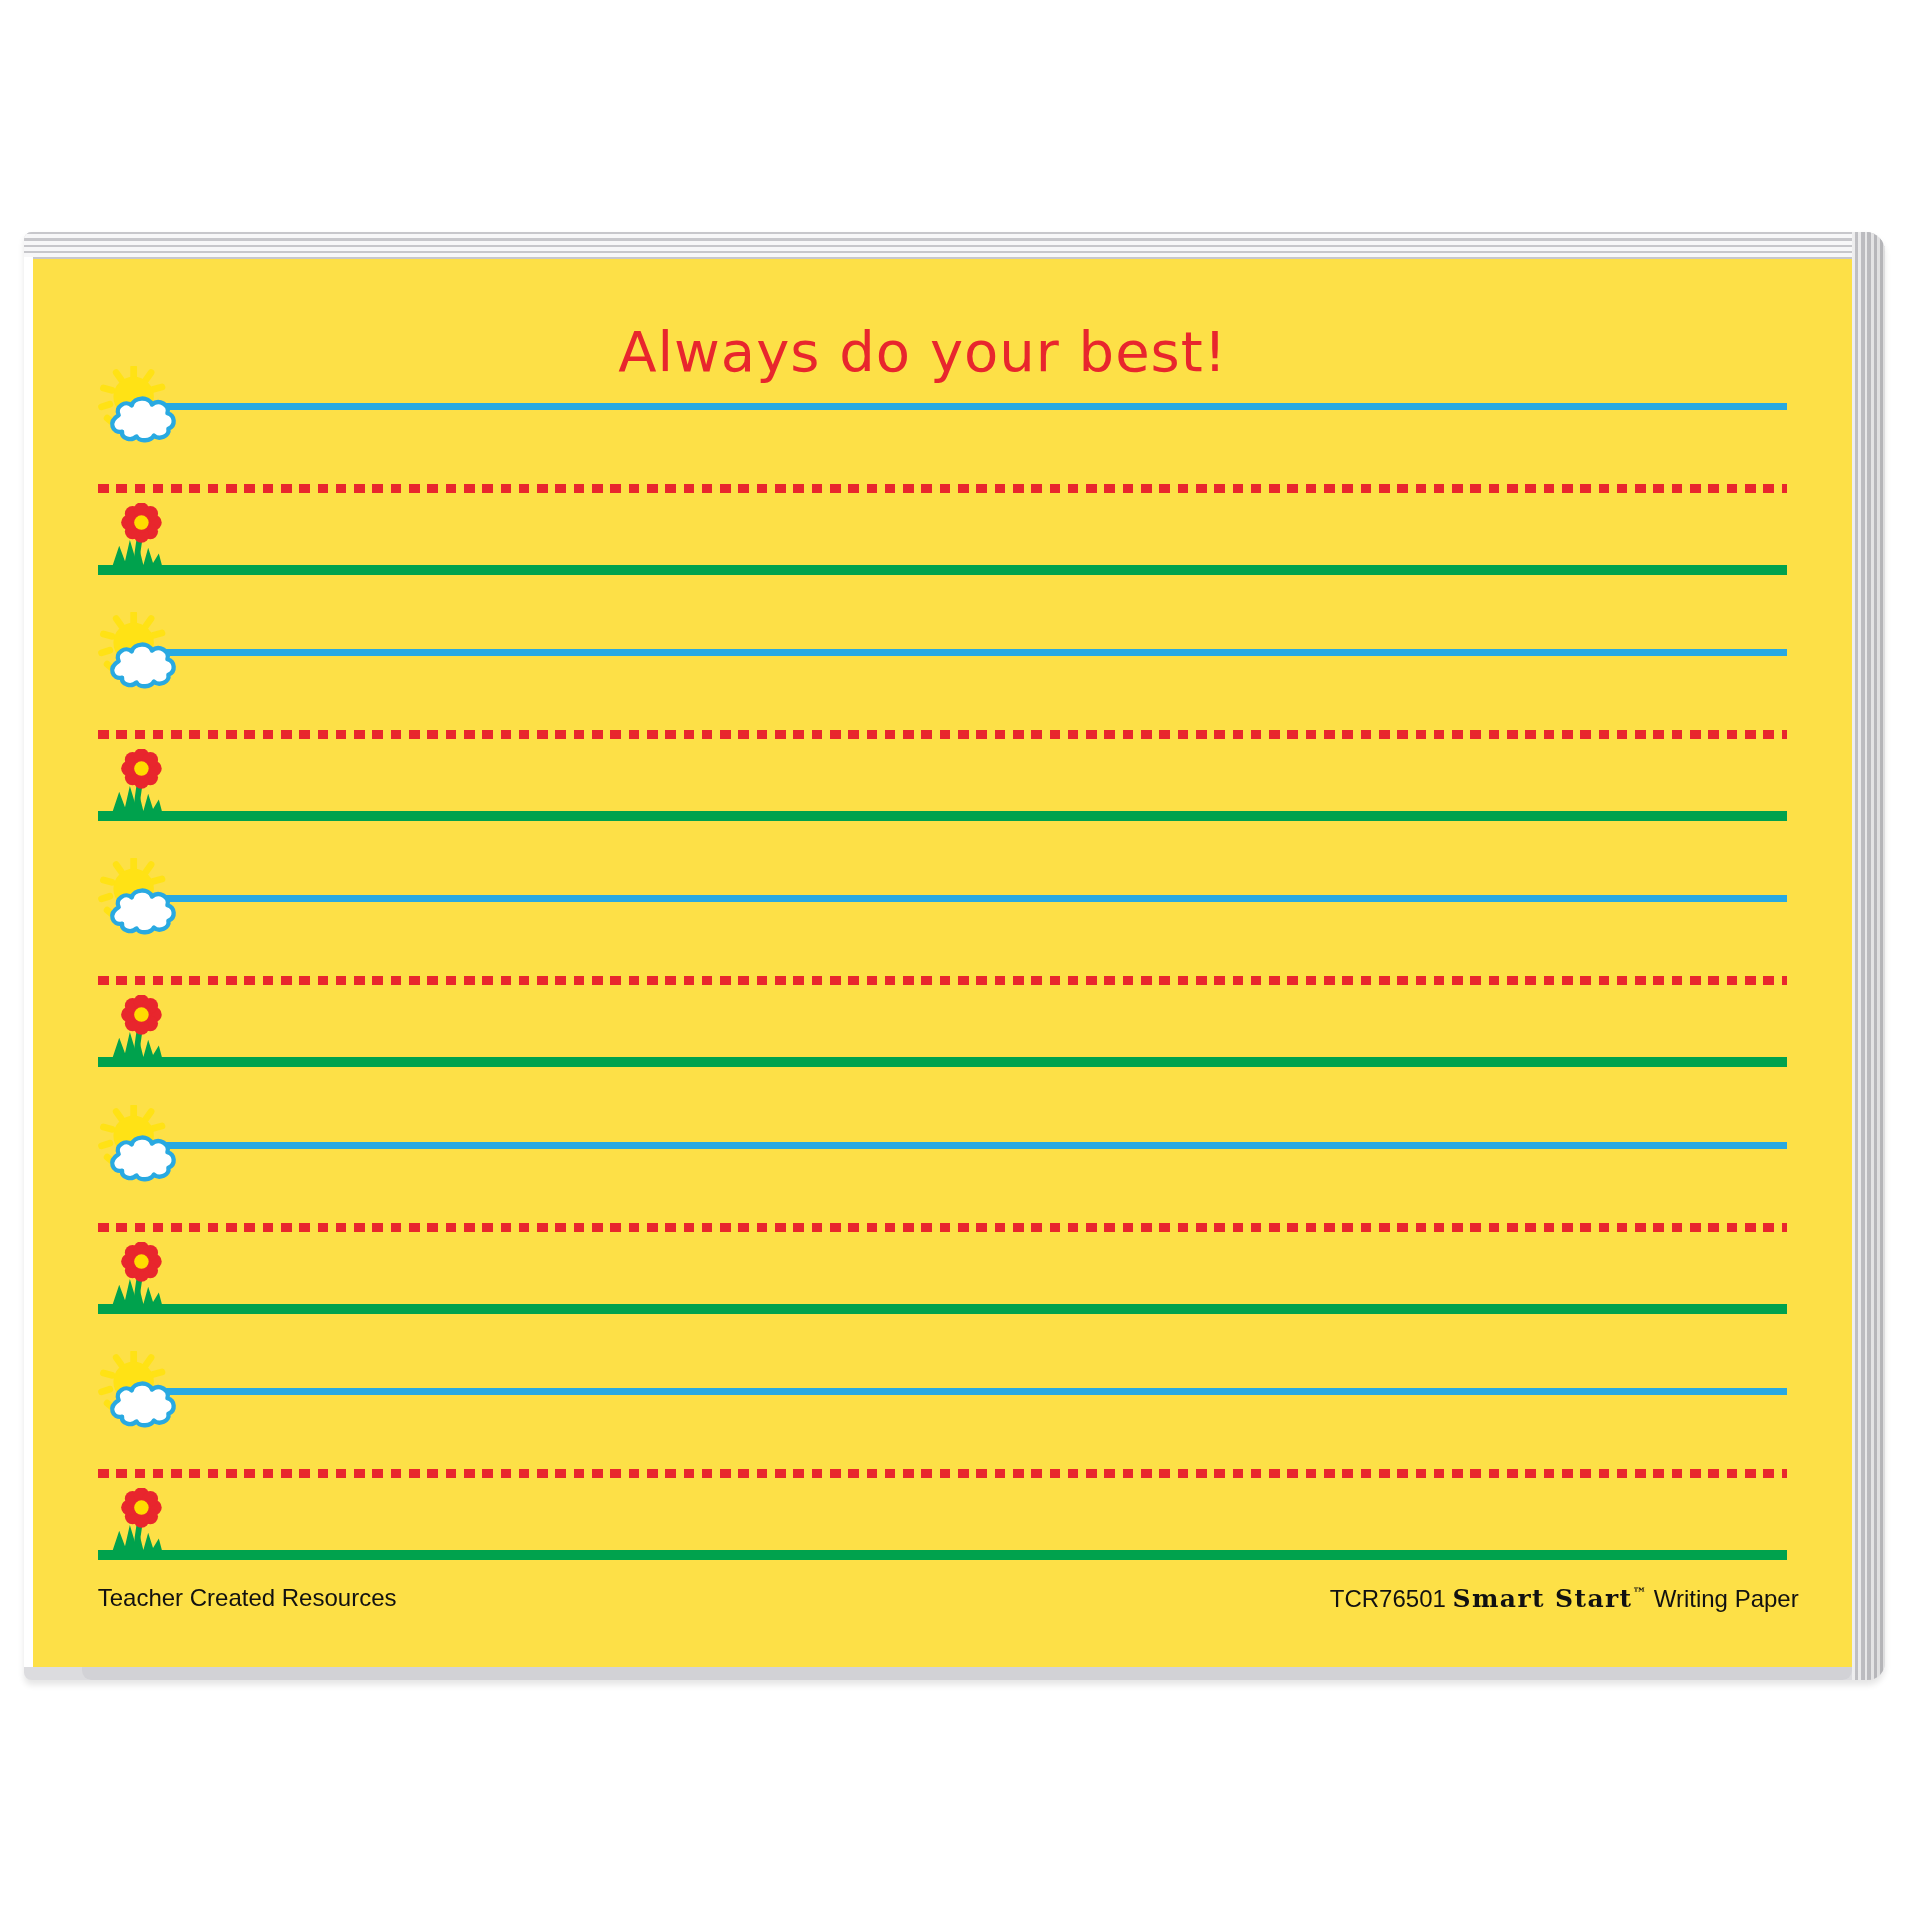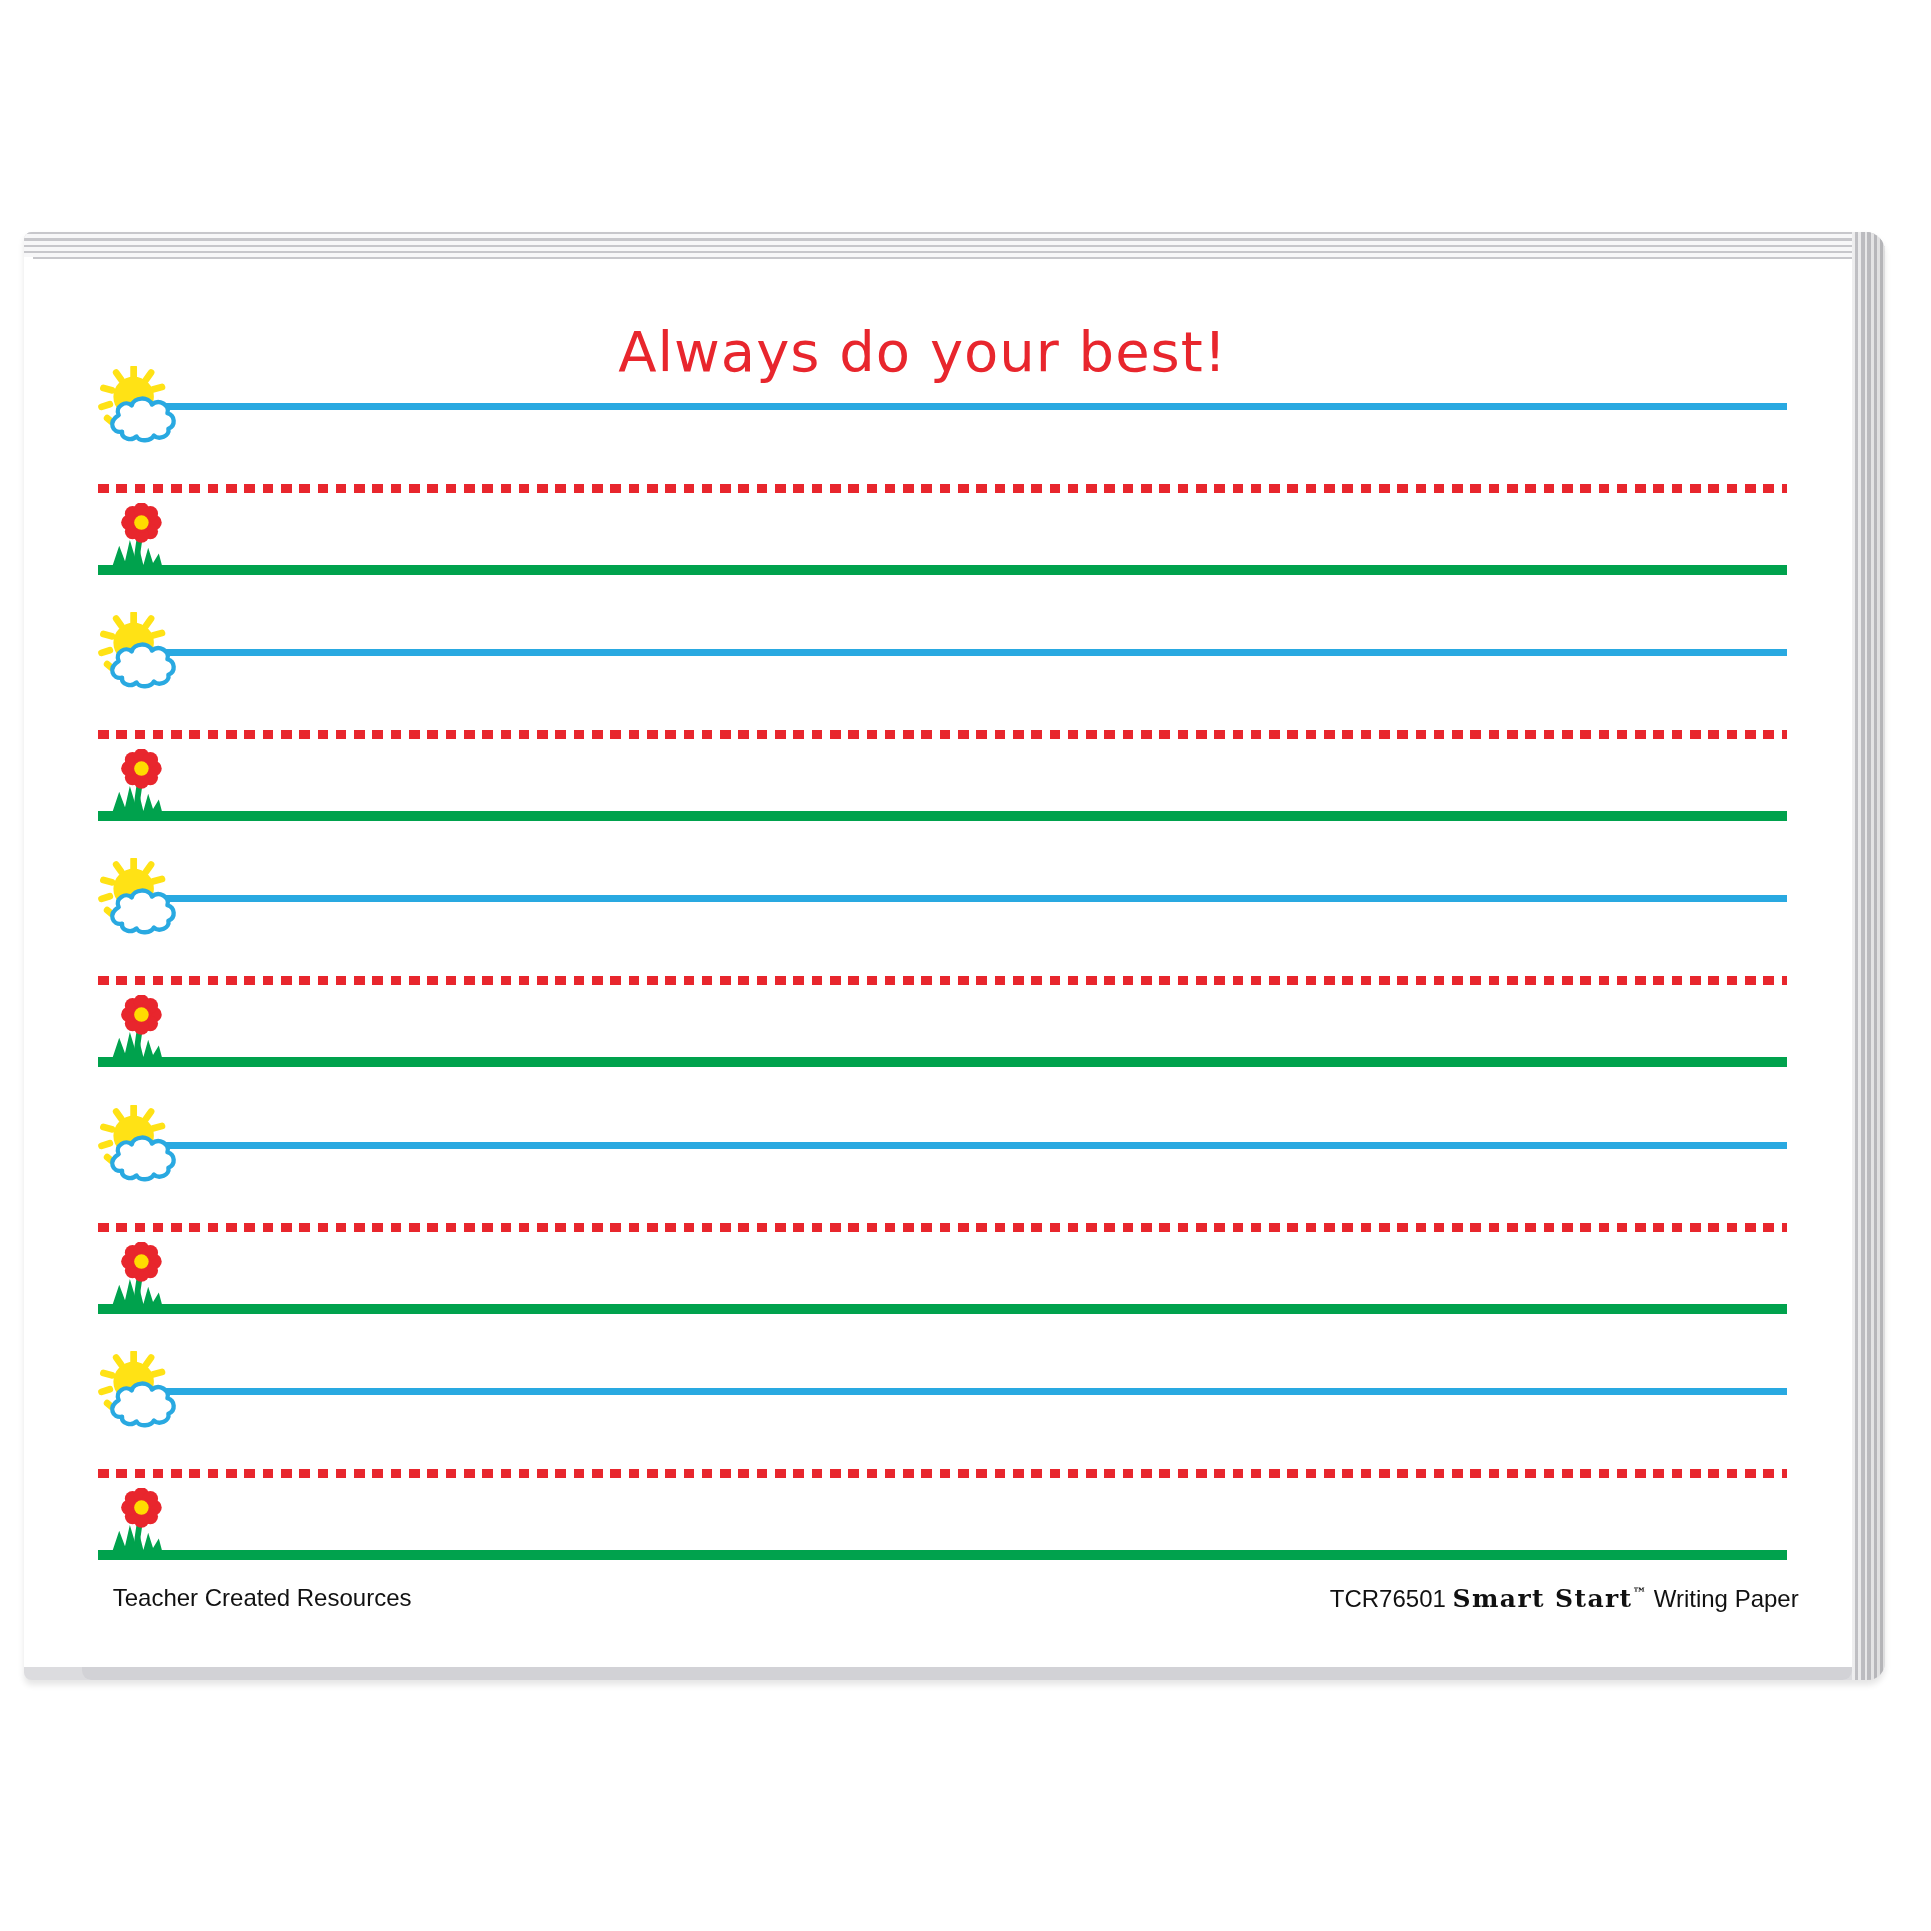--- a/index.html
+++ b/index.html
@@ -30,21 +30,21 @@
     background:#ffffff;border-right:2.9px solid #c6c6ca;
   }
   .bottom-shadow{
     position:absolute;left:58px;right:33px;bottom:0;height:14.5px;
     background:#d2d2d6;border-radius:0 0 9.7px 9.7px;
   }
 
   
   .page{
     position:absolute;left:8.7px;top:27px;width:1819px;height:1408px;
-    background:#ffffff;
+    background:#fde047;
   }
   .page-title{
     position:absolute;left:0;right:39px;top:62px;
     text-align:center;
     font-family:"DejaVu Sans",sans-serif;
     font-size:56px;line-height:1.1;letter-spacing:1px;
     color:var(--line-red,#e8262d);
   }
 
   
@@ -55,21 +55,21 @@
     left:65px;right:65px;top:112px;height:8.7px;
     background:repeating-linear-gradient(90deg,var(--line-red,#e8262d) 0 10.6px,transparent 10.6px 18.3px);
   }
   .line.green{left:65px;right:65px;top:193px;height:9.7px;background:var(--line-green,#00a24d);}
   svg.sun-icon{position:absolute;left:60px;top:-5.8px;width:89px;height:81px;}
   svg.flower-icon{position:absolute;left:64px;top:131px;width:85px;height:70px;}
 
   
   .footer-left{
     position:absolute;left:65px;top:1325px;
-    font-size:24px;color:#111111;margin-left:15px;
+    font-size:24px;color:#111111;
   }
   .footer-right{
     position:absolute;right:53px;top:1325px;
     font-size:24px;color:#111111;white-space:nowrap;margin-left:32px;
   }
   .footer-right .brand{
     font-family:"DejaVu Serif",serif;font-weight:bold;
     letter-spacing:1.4px;font-size:25px;
   }
   .footer-right .tm{

